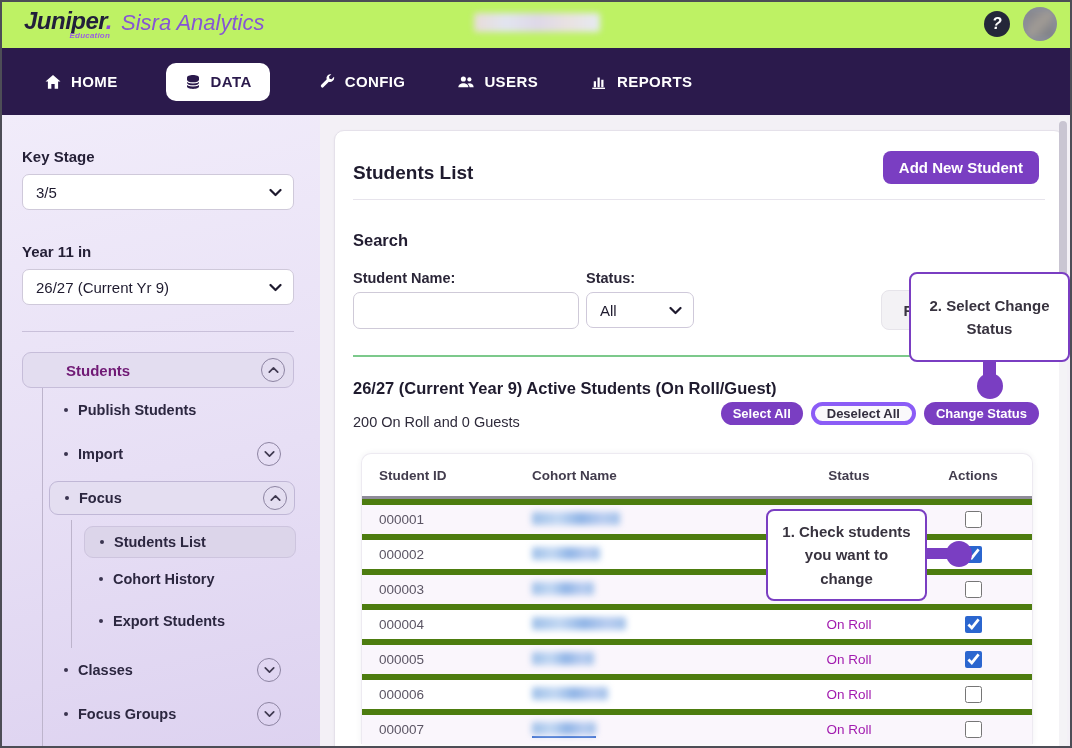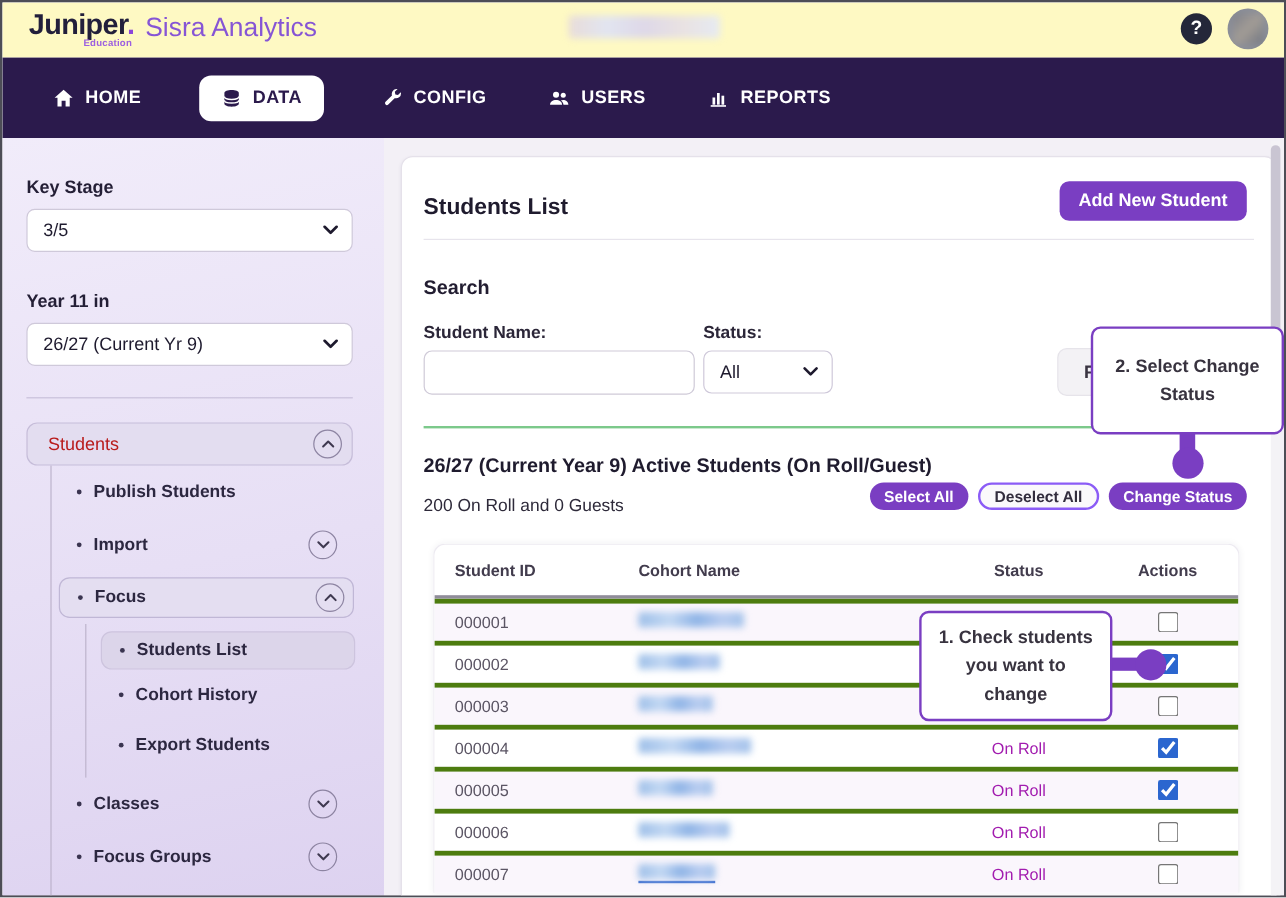--- a/index.html
+++ b/index.html
@@ -3,21 +3,21 @@
 <meta charset="utf-8">
 <style>
   * { margin:0; padding:0; box-sizing:border-box; }
   html,body { width:1072px; height:748px; }
   body { font-family:"Liberation Sans", sans-serif; background:#fff; }
 
   .frame { position:relative; width:1072px; height:748px; border:2px solid #4d4d56;
            overflow:hidden; background:#fff; }
 
   
-  .topbar { position:absolute; left:0; top:0; width:100%; height:46px; background:#fef9c3; z-index:5; }
+  .topbar { position:absolute; left:0; top:0; width:100%; height:46px; background:#bef264; z-index:5;font-style:italic; }
   .brand { position:absolute; left:22px; top:7px; display:flex; align-items:flex-start; }
   .brand-name-wrap { display:flex; flex-direction:column; align-items:flex-end; }
   .brand-name { font-size:24px; font-weight:800; color:#221f3b; letter-spacing:-0.5px; line-height:24px; }
   .brand-dot { color:#8b46d9; }
   .brand-tagline { font-size:8px; font-weight:700; color:#9c5fe0; margin-top:-2px; margin-right:2px; letter-spacing:0.2px; }
   .brand-product { font-size:22px; font-weight:500; color:#8655d5; margin-left:9px; line-height:28px; }
   .blur-school { position:absolute; left:472px; top:11px; width:126px; height:19px; border-radius:3px;
     background:linear-gradient(90deg,#e8dcd9 0%,#e2e5f0 25%,#ded8e8 50%,#e9e2e2 75%,#e6eaf2 100%);
     filter:blur(3px); }
   .help-circle { position:absolute; left:982px; top:9px; width:26px; height:26px; border-radius:50%;
@@ -40,21 +40,21 @@
     background:linear-gradient(168deg,#f1ecfa 0%,#e7dff5 55%,#ddd2f0 100%); padding:0 26px 0 20px; overflow:hidden; }
   .side-label { font-size:15px; font-weight:700; color:#241f36; margin-top:33px; margin-bottom:9px; }
   .select { position:relative; width:272px; height:36px; background:#fff; border:1px solid #cfc9da;
     border-radius:7px; display:flex; align-items:center; padding:0 30px 0 13px; font-size:15px;
     color:#1e1a2e; cursor:pointer; }
   .select .chev { position:absolute; right:11px; top:50%; transform:translateY(-50%); }
   .side-divider { border:none; border-top:1px solid #c9c0da; margin:26px 0 20px 0; width:272px; }
 
   .acc-header { width:272px; height:36px; background:#e3ddf0; border:1px solid #c6bdd9; border-radius:9px;
     display:flex; align-items:center; justify-content:space-between; padding:0 8px 0 17px; cursor:pointer; }
-  .acc-header .acc-title { font-size:15px; font-weight:400; color:#b91c1c; }
+  .acc-header .acc-title { font-size:15px; font-weight:700; color:#701a75;margin-left:26px; }
   .chev-circle { width:24px; height:24px; border-radius:50%; border:1px solid #8d84a2; display:flex;
     align-items:center; justify-content:center; background:transparent; cursor:pointer; flex:none; }
   .acc-children { margin-left:20px; border-left:1px solid #bdb4cc; }
   .side-item { position:relative; height:44px; display:flex; align-items:center; gap:10px;
     padding-left:21px; cursor:pointer; width:252px; }
   .side-item .dot { width:4px; height:4px; border-radius:50%; background:#3a3450; flex:none; }
   .side-item .lbl { font-size:14.5px; font-weight:700; color:#2c2740; flex:1; }
   .side-item .chev-circle { margin-right:14px; }
   .side-item.boxed { height:34px; margin:5px 0 5px 6px; width:246px; background:#e4def1;
     border:1px solid #c0b7d6; border-radius:9px; padding-left:15px; }
@@ -88,31 +88,31 @@
     border:1px solid #e6e4ea; border-radius:8px; font-family:inherit; font-size:15px; font-weight:700;
     color:#3a3542; cursor:pointer; z-index:2; }
   .hr-green { position:absolute; left:18px; right:18px; top:224px; border:none; border-top:2px solid #7cc98b; }
 
   .cohort-heading { position:absolute; left:18px; top:248px; font-size:16.5px; font-weight:800; color:#1f1b2e; }
   .cohort-sub { position:absolute; left:18px; top:283px; font-size:14.5px; color:#2e2a3a; }
   .btn-row { position:absolute; right:24px; top:271px; display:flex; gap:8px; }
   .pill-btn { height:23px; border-radius:12px; font-family:inherit; font-size:13px; font-weight:700;
     padding:0 12px; cursor:pointer; border:none; }
   .pill-purple { background:#7a3ec2; color:#fff; }
-  .pill-light { background:#faf9fb; color:#332e3e; border:2px solid #8b5cf6; }
+  .pill-light { background:#faf9fb; color:#332e3e; border:4px solid #8b5cf6; }
 
   
   .table { position:absolute; left:26px; top:322px; width:672px; background:#fff;
     border:1px solid #edeaf1; border-bottom:none; border-radius:10px 10px 0 0;
     box-shadow:0 0 6px rgba(40,30,70,0.06); overflow:hidden; }
   .t-head, .t-row { display:grid; grid-template-columns:153px 235px 164px 1fr; padding:0 17px; align-items:center; }
   .t-head { height:45px; border-bottom:3px solid #8f8c99; }
   .t-head .th { font-size:13.5px; font-weight:700; color:#423c4d; }
   .th-c, .td-c { text-align:center; }
-  .t-row { height:35px; border-top:4px solid #4d7c0f; }
+  .t-row { height:35px; border-top:6px solid #4d7c0f; }
   .t-row:first-of-type { border-top:none; }
   .t-row.odd { background:#faf6fc; }
   .td-id { font-size:13.5px; color:#5b5564; }
   .blur-name { display:inline-block; height:13px; border-radius:2px;
     background:linear-gradient(90deg,#9dbfe8 0%,#c3d8f3 30%,#8fb4e6 55%,#b9cdf0 80%,#a3c2ea 100%);
     filter:blur(3px); }
   .name-link { display:inline-block; border-bottom:2px solid #3f6fd0; padding-bottom:1px; line-height:0; }
   .td-status { font-size:13.5px; color:#a21caf; }
   .td-check { display:flex; justify-content:center; }
   .td-check input { width:17px; height:17px; accent-color:#2b66cf; cursor:pointer; }

